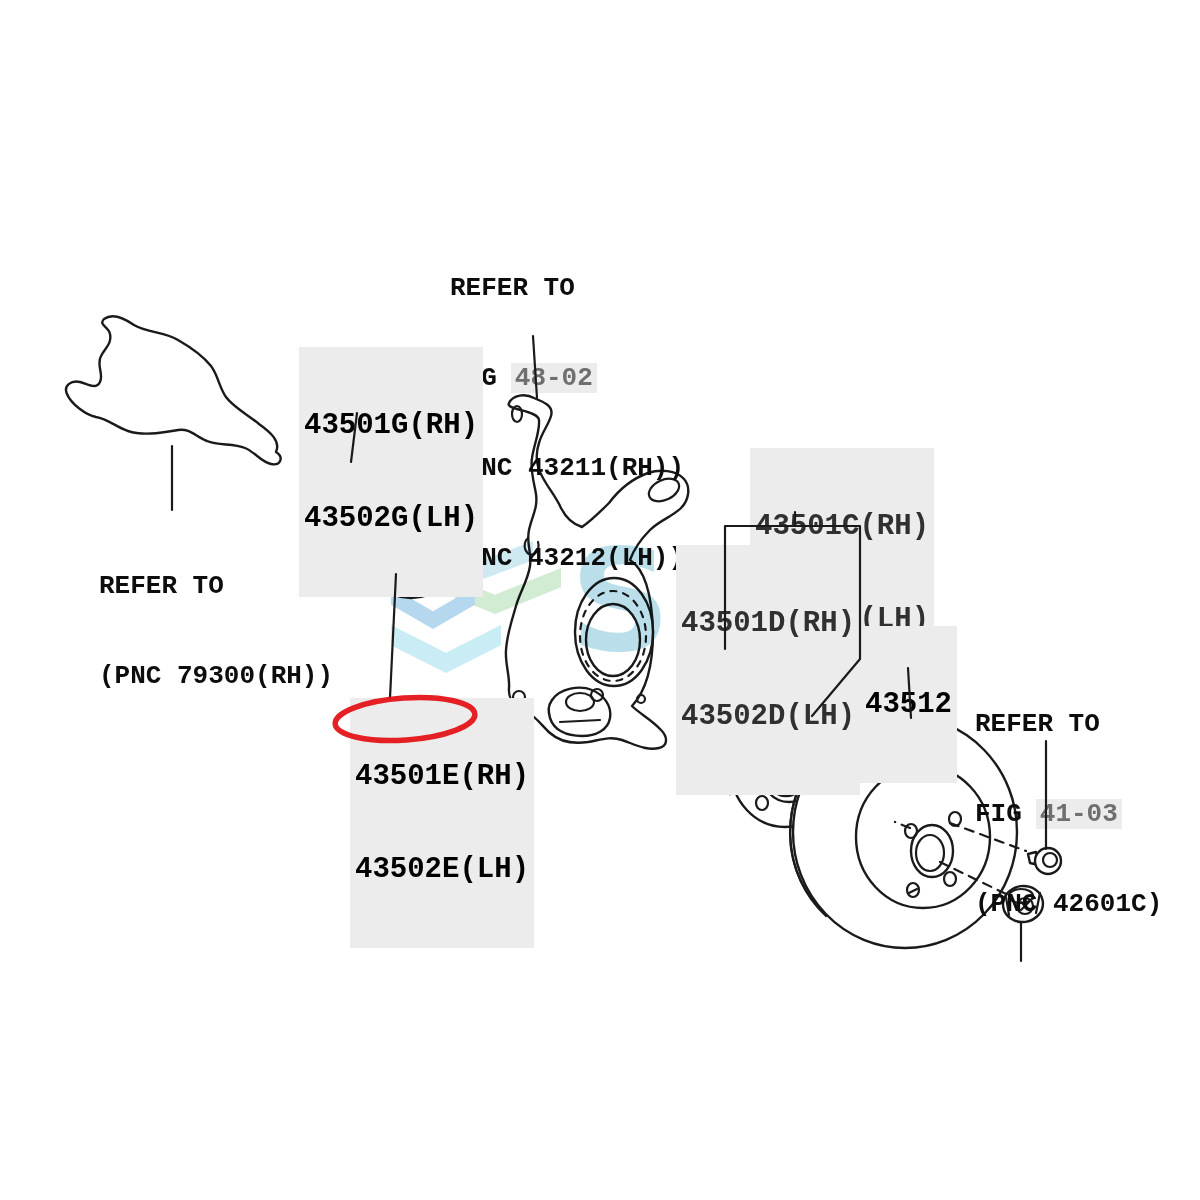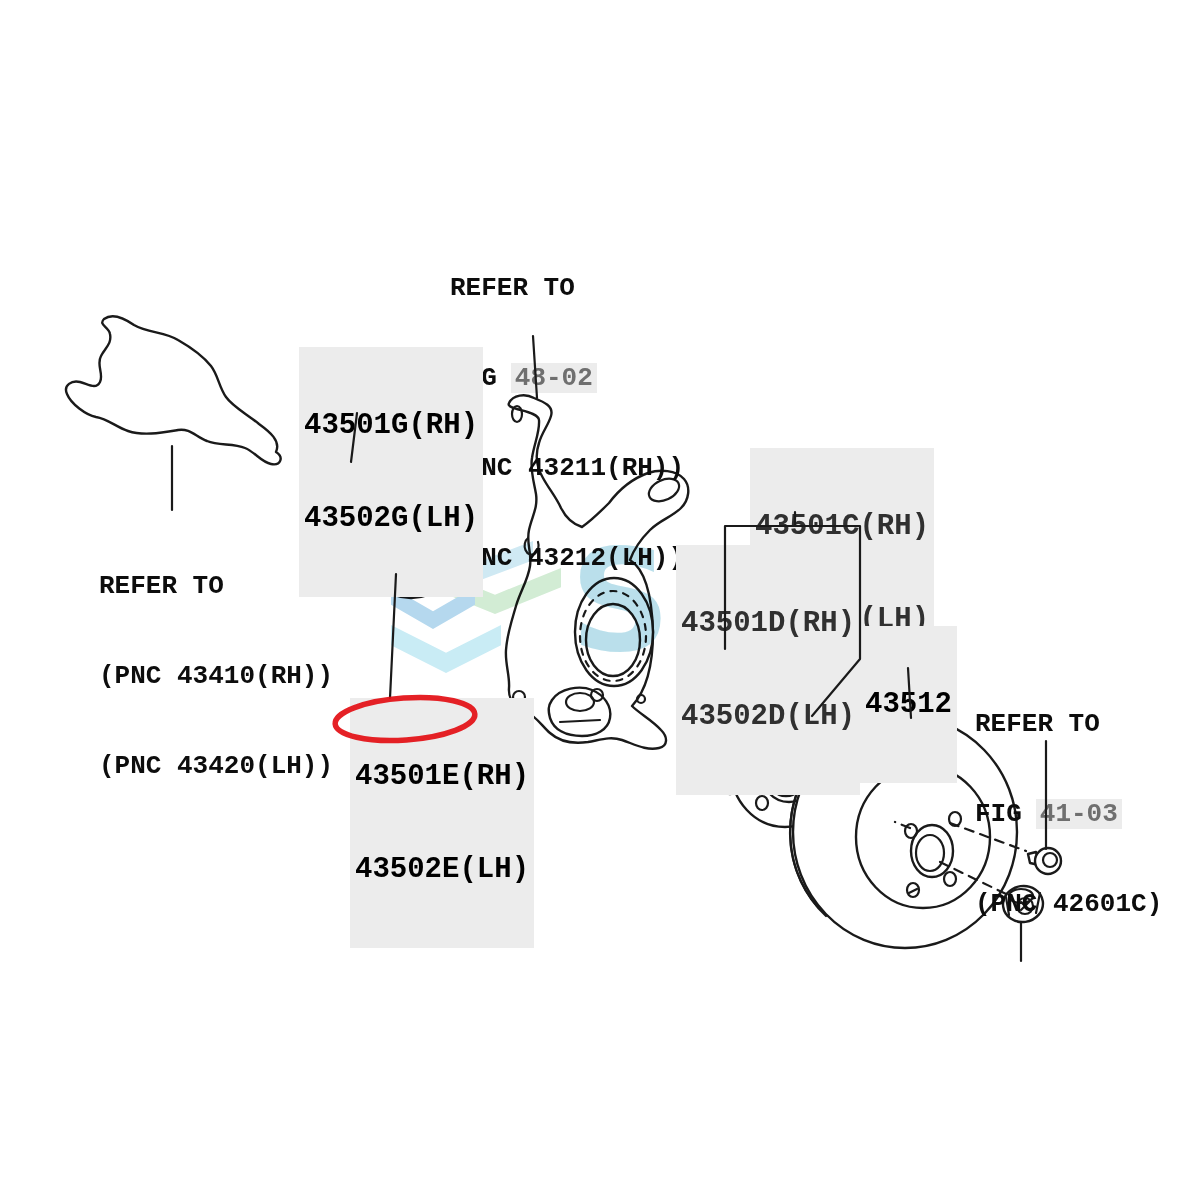--- a/index.html
+++ b/index.html
@@ -152,22 +152,21 @@
 
   <div class="refer" id="refer-48">
     <div>REFER TO</div>
     <div><span>FIG</span><span class="figno">48-02</span></div>
     <div>(PNC 43211(RH))</div>
     <div>(PNC 43212(LH))</div>
   </div>
 
   <div class="refer" id="refer-43">
     <div>REFER TO</div>
-    <div>(PNC 43410(RH))</div>
-    <div>(PNC 43420(LH))</div>
+    <div>(PNC 79300(RH))</div>
   </div>
 
   <div class="refer" id="refer-41">
     <div>REFER TO</div>
     <div><span>FIG</span><span class="figno">41-03</span></div>
     <div>(PNC 42601C)</div>
   </div>
 
   <div class="lbl gray" id="lbl-g">
     <div>43501G(RH)</div>

